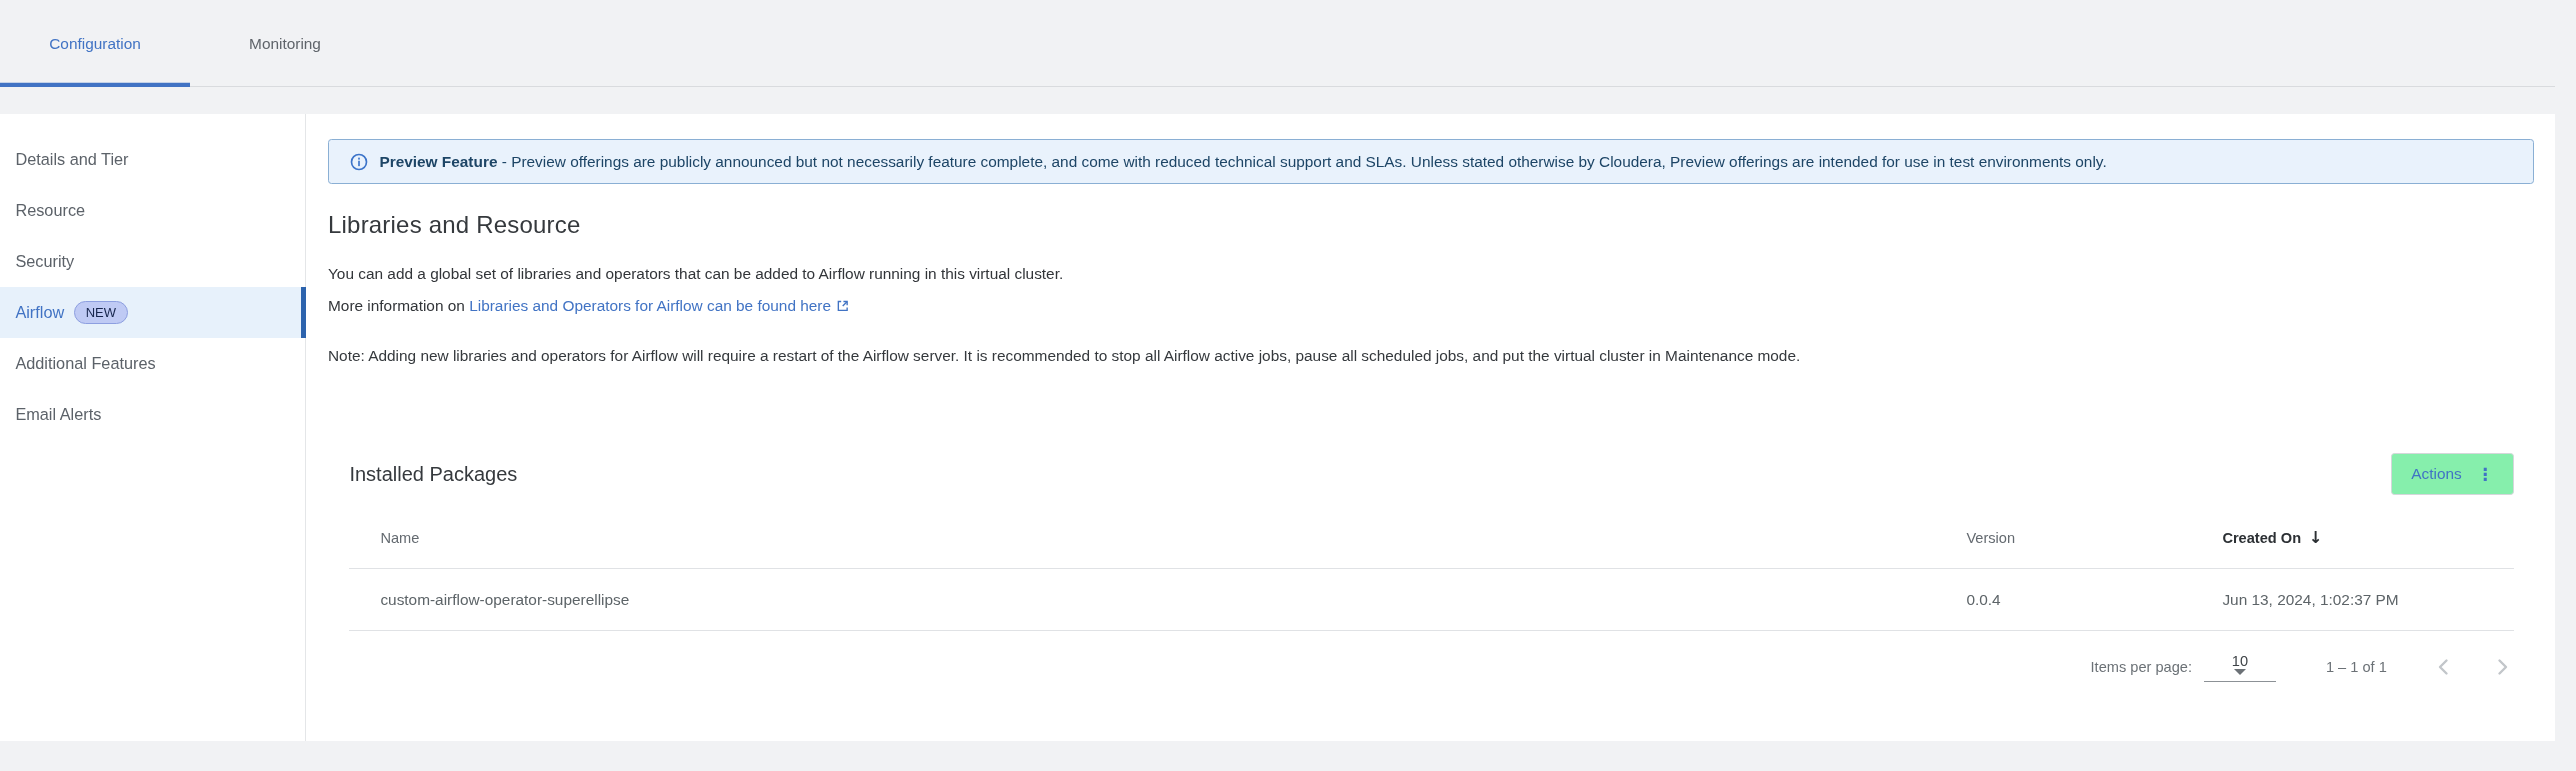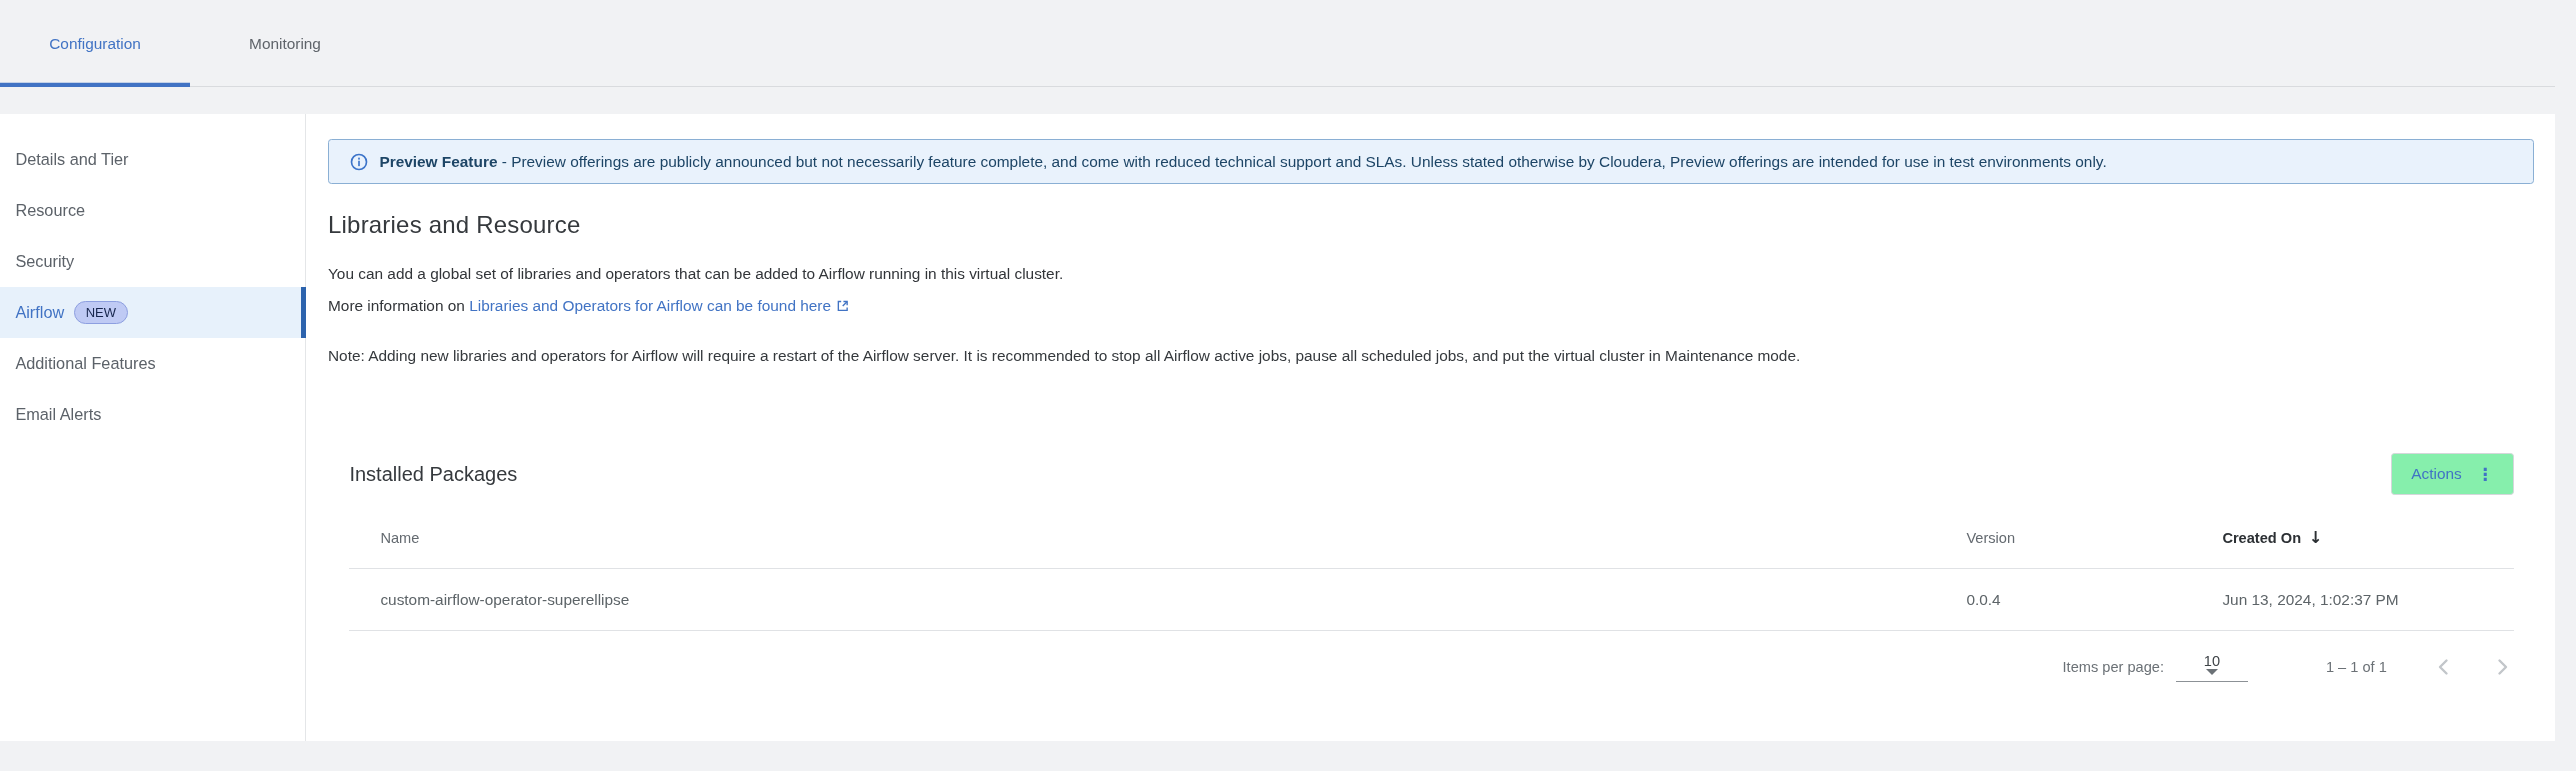--- a/index.html
+++ b/index.html
@@ -136,21 +136,21 @@
     cursor: pointer;
     flex-direction: column;
   }
   .ipp-value { color: #3e4347; }
   .caret {
     width: 0; height: 0;
     border-left: 6px solid transparent;
     border-right: 6px solid transparent;
     border-top: 6.9px solid #6b7176;
   }
-  .range { margin-left: 78px; }
+  .range { margin-left: 50px; }
   .pg-btn { margin-left: 45px; background: none; border: none; cursor: default; display: flex; padding: 0; }
   .pg-btn + .pg-btn { margin-left: 34px; }
 </style>
 </head>
 <body>
 
 <div class="tabbar">
   <div class="tab active">
     <span>Configuration</span>
   </div>

